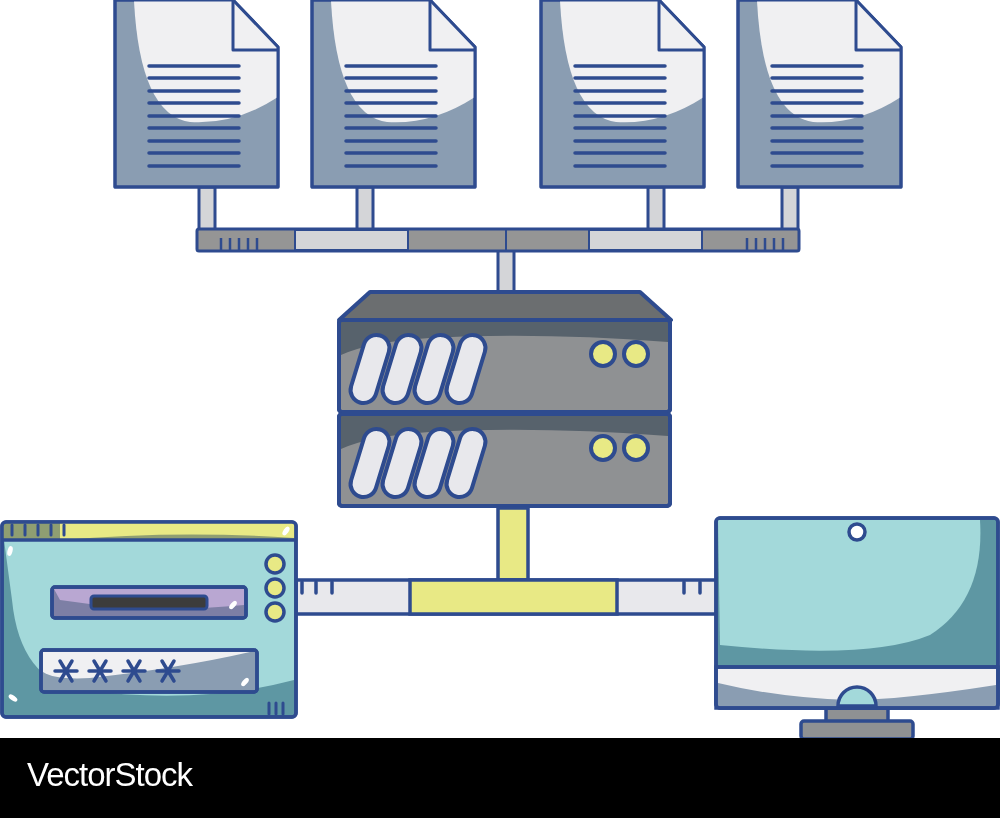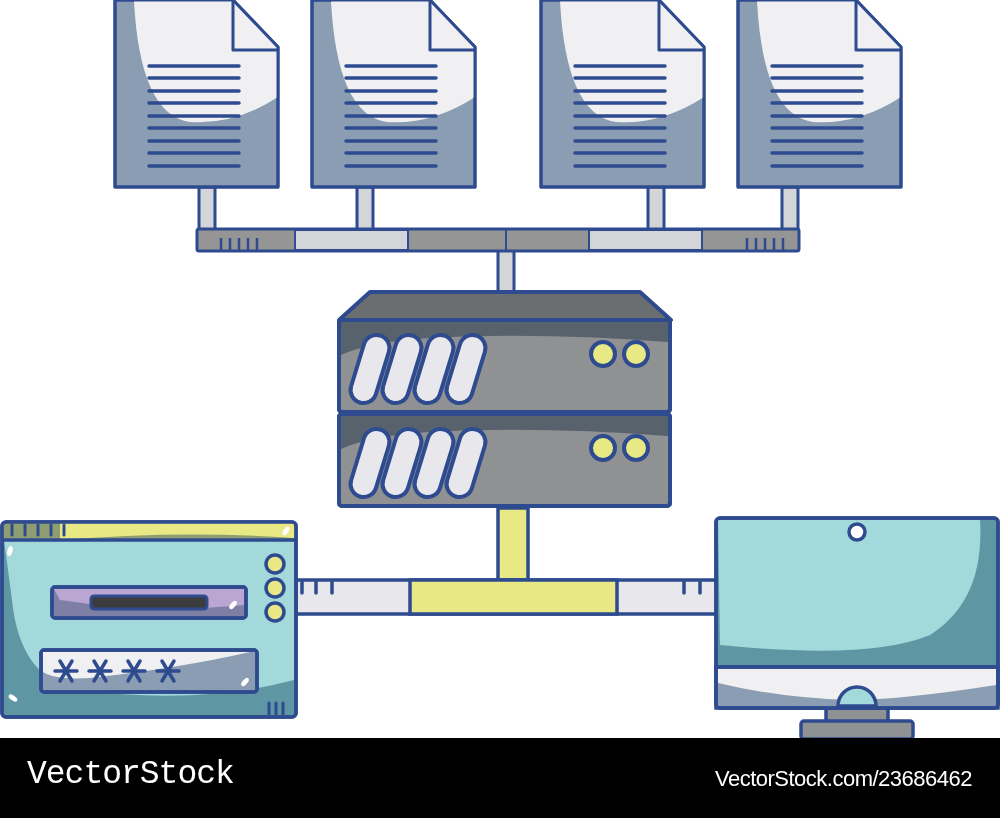--- a/index.html
+++ b/index.html
@@ -1,19 +1,19 @@
 <!DOCTYPE html>
 <html><head>
   <meta charset="utf-8">
   <style>
     html, body { margin: 0; padding: 0; }
     body { width: 1000px; height: 818px; background: #ffffff; position: relative; overflow: hidden; font-family: "Liberation Sans", sans-serif; }
     #scene { position: absolute; left: 0; top: 0; width: 1000px; height: 740px; }
     .footer { position: absolute; left: 0; top: 738px; width: 1000px; height: 80px; background: #000; color: #fff; }
-    .brand { position: absolute; left: 27px; top: 18px; font-size: 33px; letter-spacing: -1px; font-family: Liberation Mono, monospace; }
+    .brand { position: absolute; left: 27px; top: 18px; font-size: 33px; letter-spacing: -1px; font-family: Liberation Sans, sans-serif; }
     .ref { position: absolute; right: 28px; top: 28px; font-size: 22px; letter-spacing: -0.5px; font-family: "Liberation Sans", sans-serif; }
   </style>
 </head>
 <body>
 
 <svg id="scene" viewBox="0 0 1000 740" xmlns="http://www.w3.org/2000/svg">
   <defs>
     <g id="doc">
       <path d="M0,0 H118 L163,47 V187 H0 Z" fill="#8a9db2" stroke="#2e4b8f" stroke-width="3" stroke-linejoin="round"></path>
       <path d="M19,1 H118 L163,47 V97 Q120,125 75,122 Q25,115 19,1 Z" fill="#f0f0f2"></path>
@@ -183,14 +183,13 @@
     <path d="M718,669 H996 V685 Q900,700 850,700 Q780,698 718,683 Z" fill="#f0f0f2"></path>
     <rect x="716" y="518" width="282" height="190" rx="4" fill="none" stroke="#2e4b8f" stroke-width="3.5"></rect>
     <line x1="716" y1="667" x2="998" y2="667" stroke="#2e4b8f" stroke-width="3.5"></line>
     <path d="M838,706 A19,19 0 0 1 876,706 Z" fill="#a3d9da" stroke="#2e4b8f" stroke-width="3.5"></path>
     <circle cx="857" cy="532" r="8" fill="#ffffff" stroke="#2e4b8f" stroke-width="3.5"></circle>
   </g>
 </svg>
 
 <div class="footer">
   <span class="brand">VectorStock</span>
-  <span class="ref">VectorStock.com/23686462</span>
 </div>
 
 </body></html>

